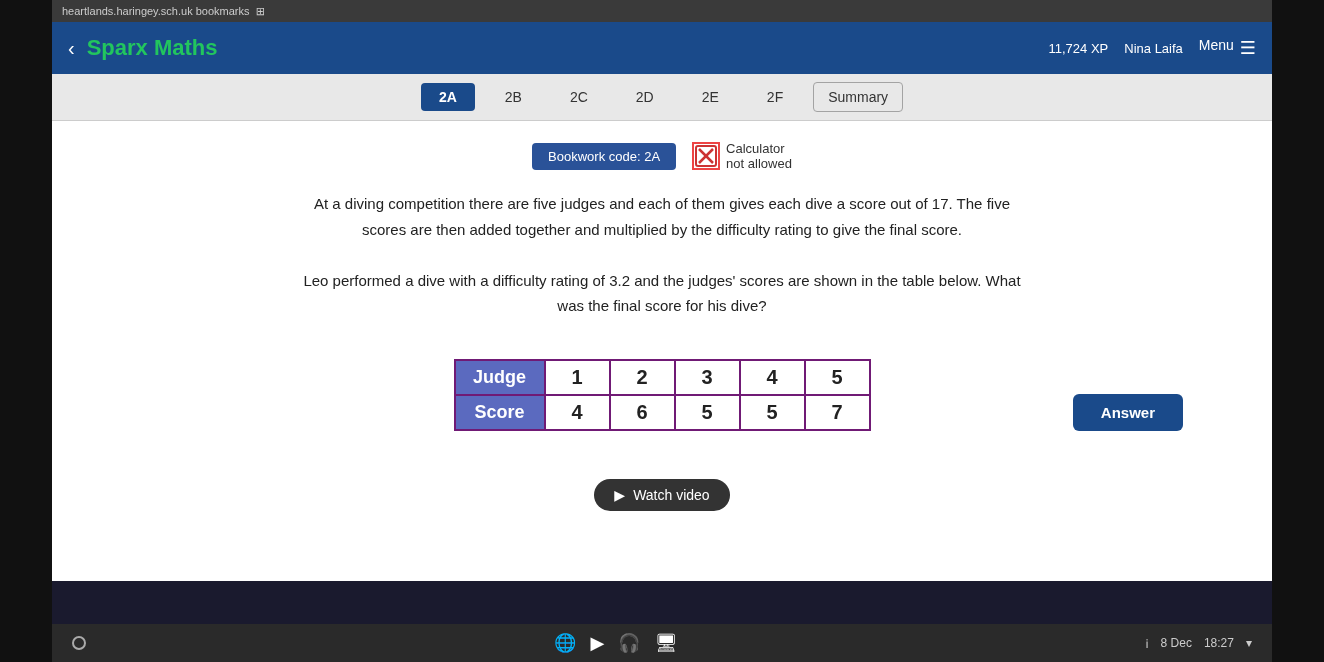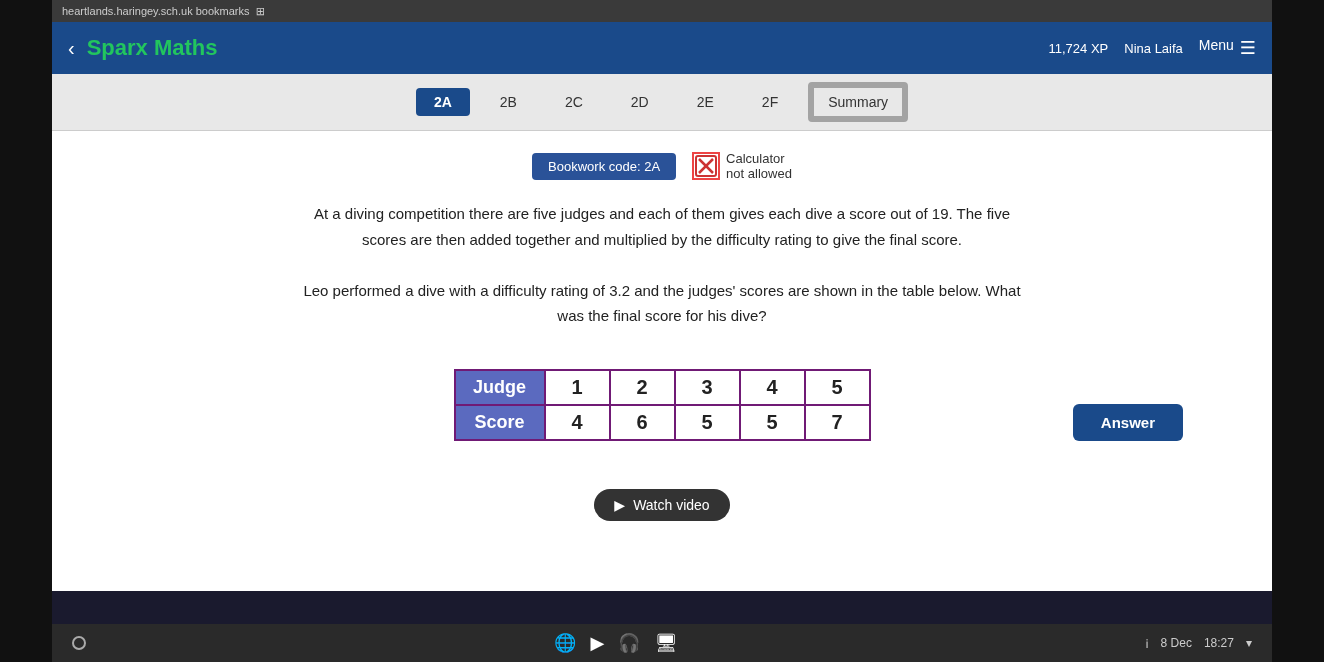--- a/index.html
+++ b/index.html
@@ -90,21 +90,21 @@
     }
 
     .tab.active {
       background: #1a4a8a;
       color: white;
       font-weight: bold;
     }
 
     .tab-summary {
       padding: 6px 14px;
-      border: 6px solid #a3a3a3;
+      border: 1px solid #a3a3a3;
       border-radius: 4px;
       font-size: 14px;
       cursor: pointer;
       color: #333;
       background: transparent;
     }
 
     .content-area {
       background: white;
       padding: 20px 89px;
@@ -344,21 +344,21 @@
           </svg>
         </div>
         <div>
           <div>Calculator</div>
           <div>not allowed</div>
         </div>
       </div>
     </div>
 
     <div class="question-text">
-      <p>At a diving competition there are five judges and each of them gives each dive a score out of 19. The five</p>
+      <p>At a diving competition there are five judges and each of them gives each dive a score out of 17. The five</p>
       <p>scores are then added together and multiplied by the difficulty rating to give the final score.</p>
       <br>
       <p>Leo performed a dive with a difficulty rating of 3.2 and the judges' scores are shown in the table below. What</p>
       <p>was the final score for his dive?</p>
     </div>
 
     <table class="judge-table">
       <tbody>
           <tr>
         <td class="header-cell">Judge</td>

